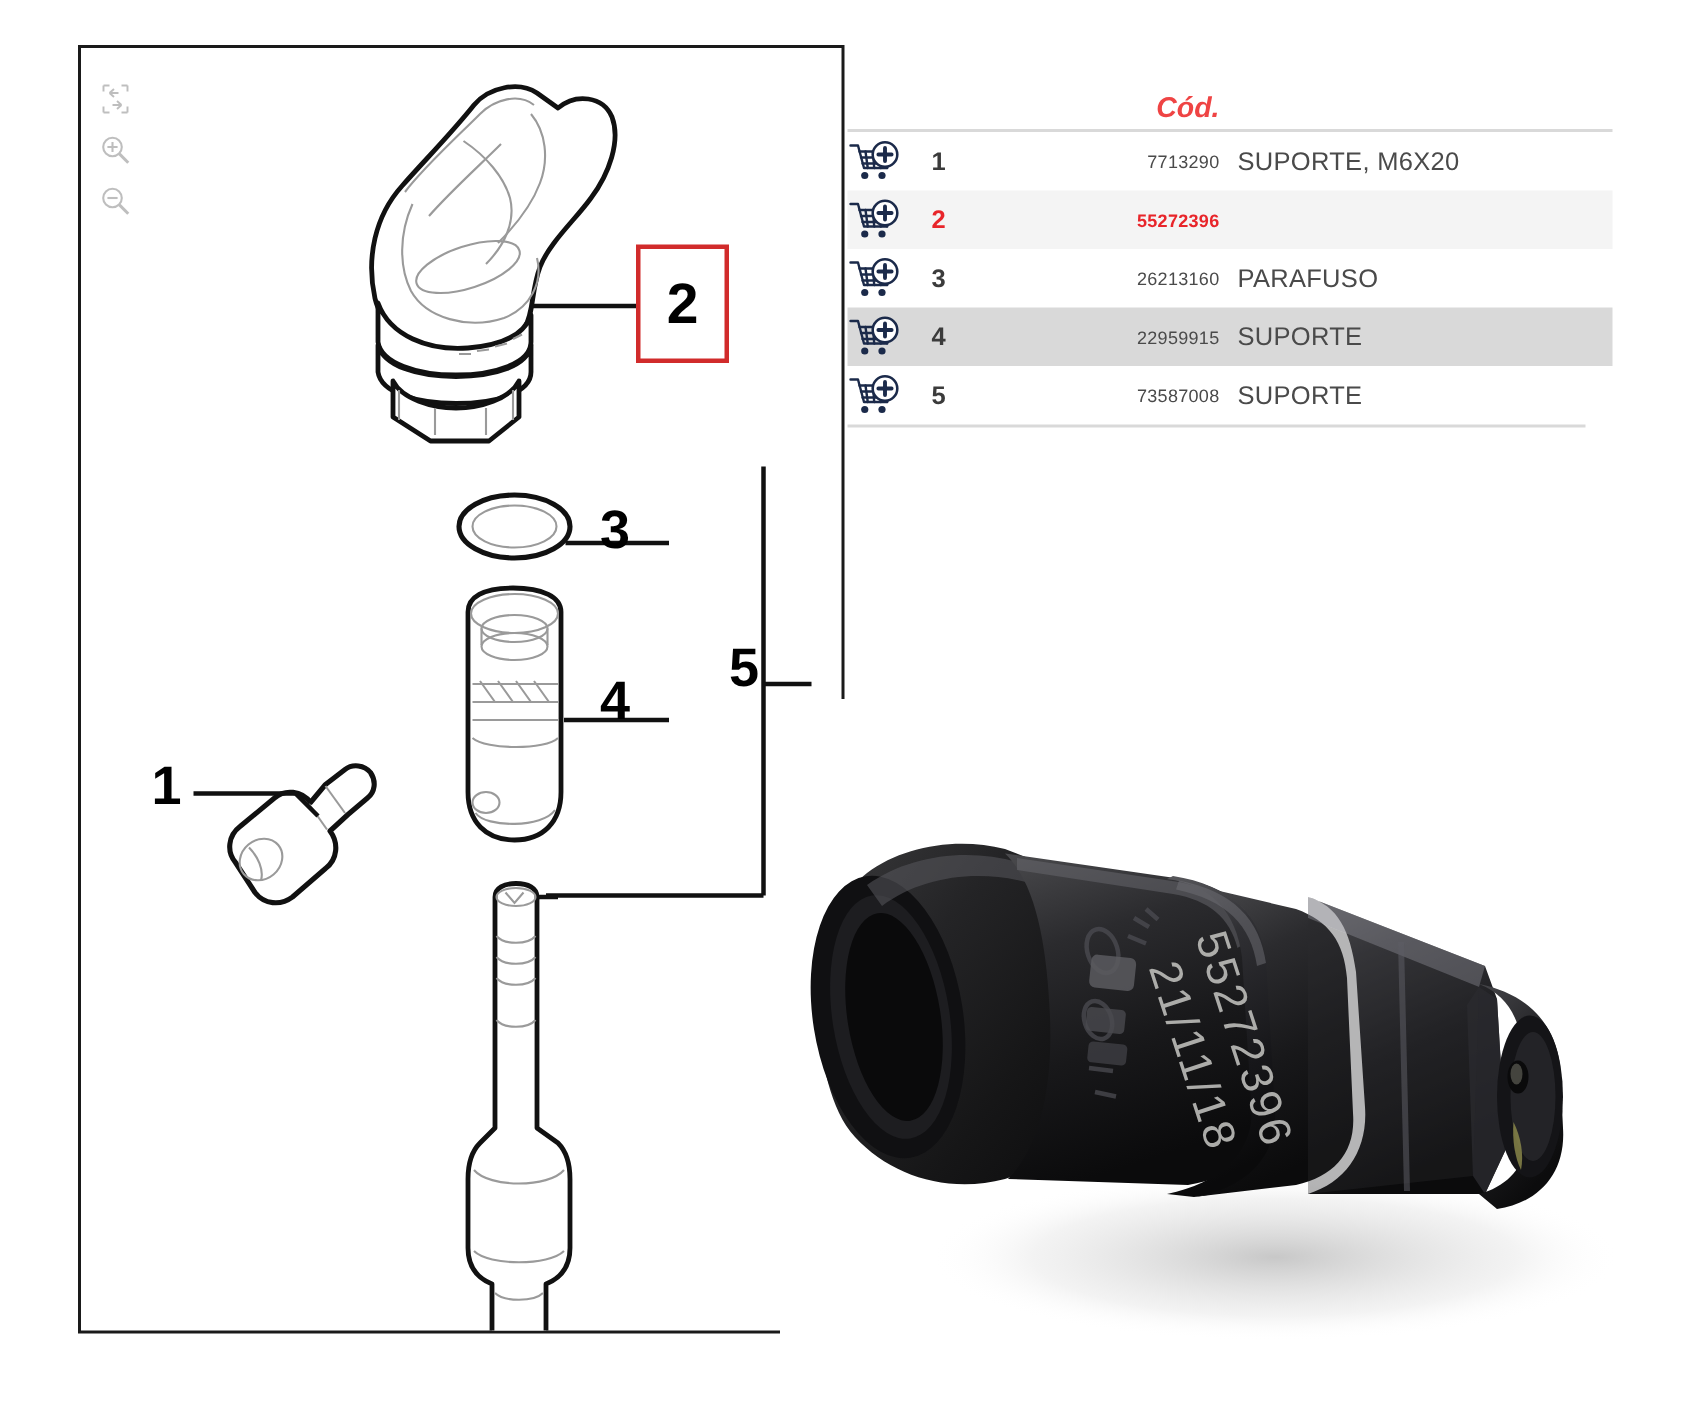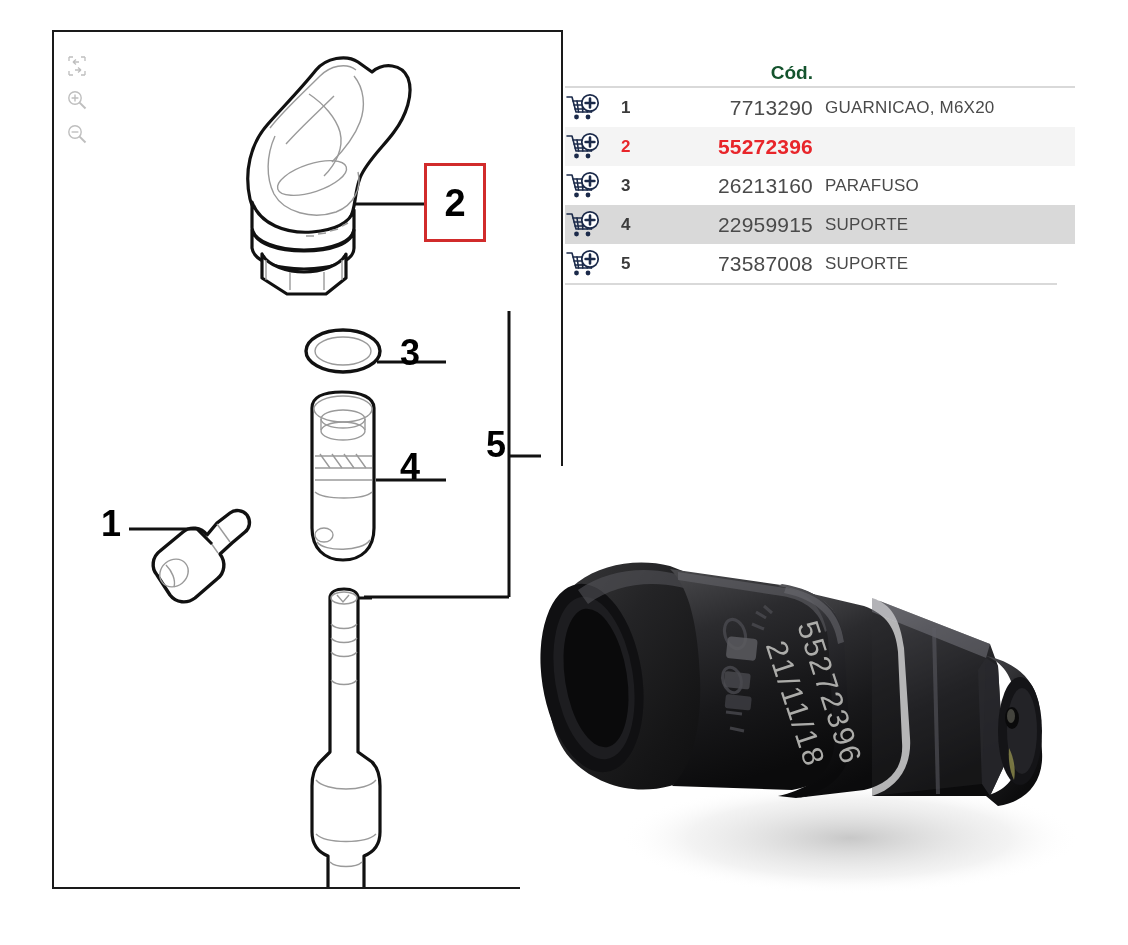--- a/index.html
+++ b/index.html
@@ -94,42 +94,43 @@
   }
   .col-cart  { width: 56px; flex: none; }
   .col-pos   { width: 70px; flex: none; }
   .col-code  { width: 122px; flex: none; text-align: right; }
   .col-desc  { flex: 1 1 auto; padding-left: 12px; }
 
   .pt-header .col-code,
   .pt-header .col-desc {
     font-size: 19px;
     font-weight: bold;
-    color: #14532d;
+    color: #ef4444;
+    font-style: italic;
   }
   .pt-header .col-desc { padding-left: 12px; }
 
   .pt-row {
     display: flex;
     align-items: center;
     height: 39px;
     font-size: 17px;
     color: #4a4a4a;
     background: transparent;
   }
   .pt-row.alt    { background: #f4f4f4; }
   .pt-row.hover  { background: #d9d9d9; }
   .pt-row.selected .col-pos,
   .pt-row.selected .col-code,
   .pt-row.selected .col-desc {
     color: #e8252a;
     font-weight: bold;
   }
   .pt-row .col-pos  { font-weight: bold; color: #3b3b3b; font-size: 17px; }
-  .pt-row .col-code { font-size: 21px; letter-spacing: .2px; }
+  .pt-row .col-code { font-size: 12px; letter-spacing: .2px; }
   .pt-row .col-desc { font-size: 17px; letter-spacing: .2px; }
   .pt-bottom-rule {
     height: 2px;
     background: #d9d9d9;
     width: 492px;
   }
   .cart-icon {
     width: 36px; height: 30px;
     display: block;
     cursor: pointer;
@@ -358,21 +359,21 @@
             <path d="M12 8 L13.5 19 M17 8 L17.8 19 M22 8 L22.2 19 M9 12 H28 M10 16 H27"></path>
           </g>
           <circle cx="11.5" cy="24" r="2.4" fill="#1b2a4a"></circle>
           <circle cx="23" cy="24" r="2.4" fill="#1b2a4a"></circle>
           <circle cx="25" cy="10" r="8.2" fill="#ffffff" stroke="#1b2a4a" stroke-width="1.7"></circle>
           <path d="M25 5.6 V14.4 M20.6 10 H29.4" stroke="#1b2a4a" stroke-width="2.6" stroke-linecap="round"></path>
         </svg>
       </div>
       <div class="col-pos">1</div>
       <div class="col-code">7713290</div>
-      <div class="col-desc">GUARNICAO, M6X20</div>
+      <div class="col-desc">SUPORTE, M6X20</div>
     </div>
 
     <div class="pt-row alt selected">
       <div class="col-cart">
         <svg class="cart-icon" viewBox="0 0 36 30">
           <g fill="none" stroke="#1b2a4a" stroke-width="1.6" stroke-linecap="round" stroke-linejoin="round">
             <path d="M2 4 H7 L11 19 H26"></path>
             <path d="M8 8 H29 L26.5 19"></path>
             <path d="M12 8 L13.5 19 M17 8 L17.8 19 M22 8 L22.2 19 M9 12 H28 M10 16 H27"></path>
           </g>

